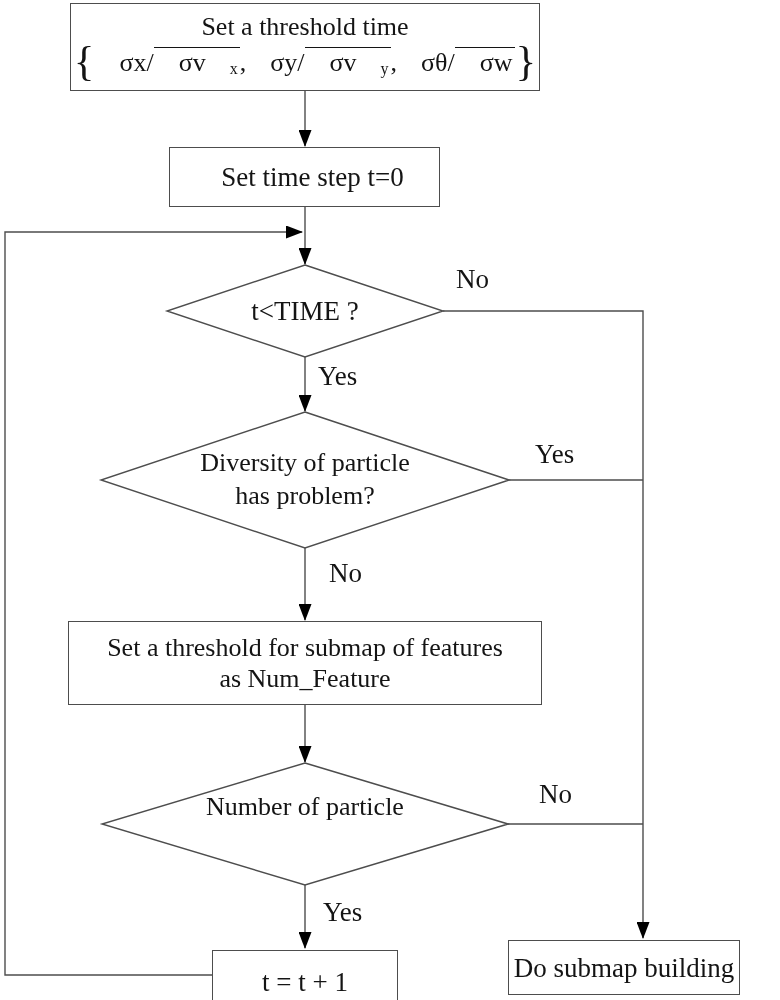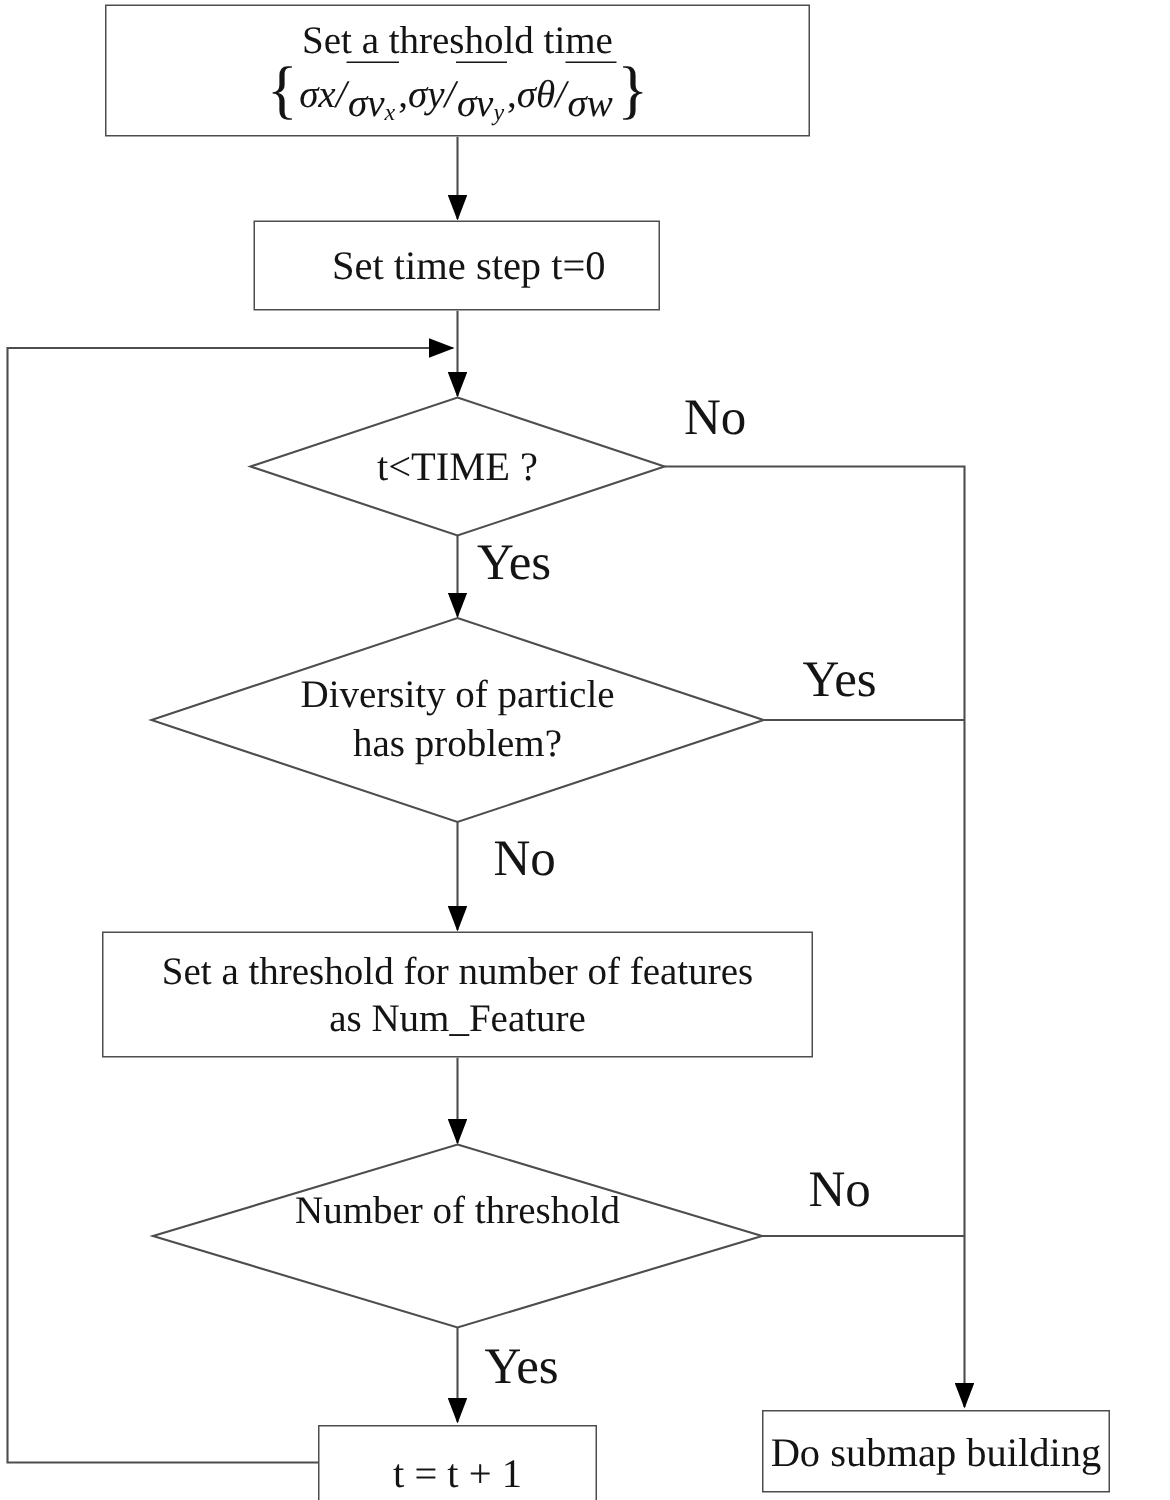--- a/index.html
+++ b/index.html
@@ -18,31 +18,31 @@
     position:absolute;box-sizing:border-box;border:1.5px solid var(--line);
     background:#ffffff;display:flex;flex-direction:column;align-items:center;
     justify-content:center;text-align:center;
   }
   .bline{font-size:26px;line-height:31px;white-space:nowrap;}
   .bline-lg{font-size:27px;line-height:32px;white-space:nowrap;}
   .dtext{
     position:absolute;text-align:center;font-size:26px;line-height:33px;
   }
   .dtext-one{font-size:27px;line-height:32px;}
-  .elabel{position:absolute;font-size:34px;line-height:30px;white-space:nowrap;}
+  .elabel{position:absolute;font-size:27px;line-height:30px;white-space:nowrap;}
   .formula{
     display:flex;align-items:center;justify-content:center;
     font-size:26px;line-height:38px;white-space:pre;height:42px;
   }
   .fprefix{margin-right:5px;}
   .brace{font-size:43px;line-height:1;transform:translateY(-2px);padding:0 1px;}
-  .it{font-style:italic;}
+  .it{margin-left:24px;}
   .ovl{
     display:inline-block;border-top:1.6px solid var(--text);
-    padding:13px 2px 0 1px;line-height:1.1;
+    padding:1px 2px 0 1px;line-height:1.1;
   }
   .fsub{font-size:16px;position:relative;top:3px;}
 </style>
 </head>
 <body>
 
 <div class="canvas">
 
   <svg class="layer" viewBox="0 0 780 1000">
     <defs>
@@ -88,26 +88,26 @@
   </div>
 
   <div class="dtext dtext-one" style="left:170px;top:295px;width:270px;">t&lt;TIME ?</div>
 
   <div class="dtext" style="left:105px;top:446px;width:400px;">
     <div>Diversity of particle</div>
     <div>has problem?</div>
   </div>
 
   <div class="box" style="left:68px;top:621px;width:474px;height:84px;">
-    <div class="bline">Set a threshold for number of features</div>
+    <div class="bline">Set a threshold for submap of features</div>
     <div class="bline">as Num_Feature</div>
   </div>
 
   <div class="dtext" style="left:105px;top:790px;width:400px;">
-    <div>Number of threshold</div>
+    <div>Number of particle</div>
   </div>
 
   <div class="box" style="left:212px;top:950px;width:186px;height:64px;">
     <div class="bline-lg">t = t + 1</div>
   </div>
 
   <div class="box" style="left:508px;top:940px;width:232px;height:55px;">
     <div class="bline-lg">Do submap building</div>
   </div>
 

